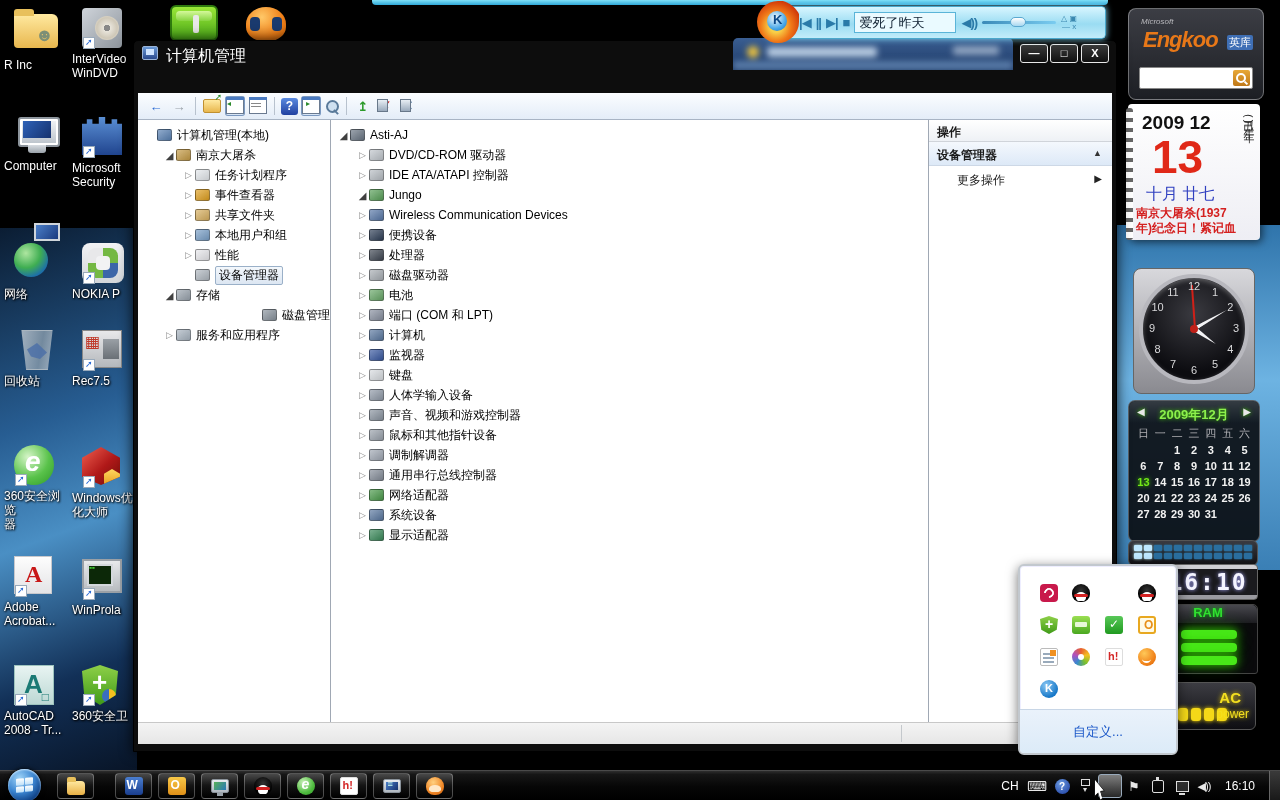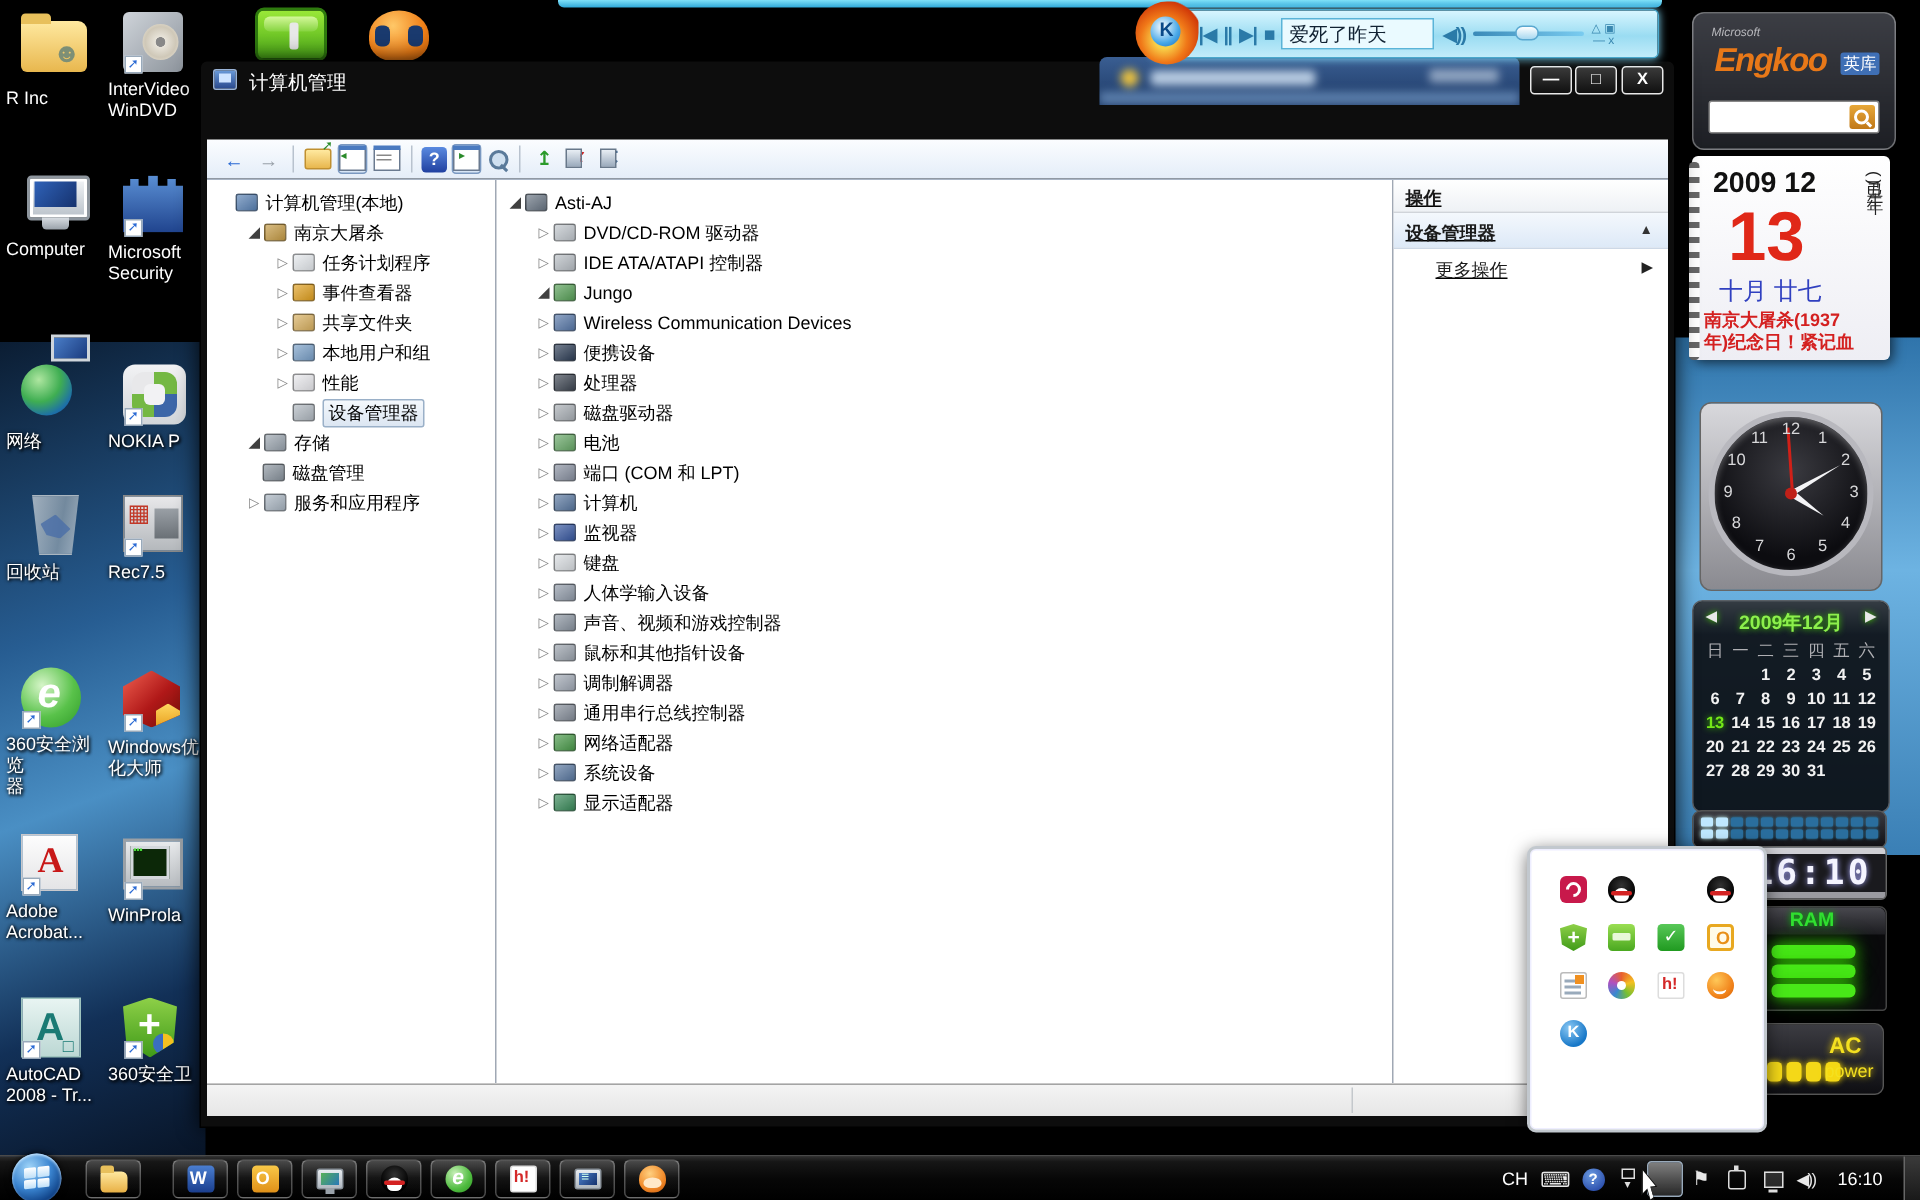--- a/index.html
+++ b/index.html
@@ -94,21 +94,21 @@
   #blurwin .ctl { position:absolute; right:14px; top:8px; width:46px; height:9px; border-radius:2px; background:#b8c8dc; opacity:.7; }
   #blurwin .band { position:absolute; left:0; right:0; bottom:0; height:9px; background:#7da4d0; opacity:.6; }
 
   
   #win { position:absolute; left:133px; top:40px; width:984px; height:712px; z-index:2;
     background:#0d0d0d; border:1px solid #000; border-radius:5px 5px 0 0;
     box-shadow:0 0 14px rgba(0,0,0,.85); }
   #titlebar { position:absolute; left:0; top:0; right:0; height:26px; color:#fff; }
   #title-ico { position:absolute; left:8px; top:5px; width:16px; height:14px; background:linear-gradient(#6a9ad8,#2a4a8e); border:1px solid #9ab4d8; border-radius:2px; }
   #title-ico::after { content:""; position:absolute; left:3px; top:2px; width:8px; height:6px; background:#cfe4ff; }
-  #title-text { position:absolute; left:32px; top:5px; font-size:13px; color:#fff;font-family:Liberation Mono, monospace; }
+  #title-text { position:absolute; left:32px; top:5px; font-size:16px; color:#fff;font-family:Liberation Mono, monospace; }
   .capbtn { position:absolute; top:3px; width:28px; height:19px; border:1px solid #e8e8e8; border-radius:3px;
     color:#fff; font-size:11px; text-align:center; line-height:17px; font-weight:bold; background:linear-gradient(#3a3a3a,#101010); }
   #btn-min { right:68px; } #btn-max { right:38px; } #btn-close { right:7px; }
   #menubar { position:absolute; left:4px; right:4px; top:26px; height:26px;
     background:linear-gradient(#f6f9fd,#dde8f6); border-bottom:1px solid #b8c4d4;
     display:flex; align-items:center; gap:4px; padding-left:10px; }
   .menu-item { font-size:12px; color:#111; padding:3px 8px; }
   #toolbar { position:absolute; left:4px; right:4px; top:52px; height:27px;
     background:linear-gradient(#fbfdff,#e4edf8); border-bottom:1px solid #a8b4c4;
     display:flex; align-items:center; gap:3px; padding-left:8px; }
@@ -129,21 +129,21 @@
   .tb-find::after { content:""; position:absolute; right:1px; bottom:1px; width:6px; height:2px; background:#5a7a9a; transform:rotate(45deg); }
   .tb-export { color:#2a9a2a; font-weight:bold; } 
   .tb-disable { color:#c82020; font-weight:bold; font-size:12px; }
   .tb-disable::before { content:""; position:absolute; left:1px; top:3px; width:9px; height:11px; background:linear-gradient(#e8eef4,#9aaabc); border:1px solid #68788a; }
   .tb-scan { color:#38618c; font-weight:bold; }
   .tb-scan::before { content:""; position:absolute; left:1px; top:3px; width:9px; height:11px; background:linear-gradient(#e8eef4,#9aaabc); border:1px solid #68788a; }
 
   #content { position:absolute; left:4px; right:4px; top:79px; bottom:29px; background:#fff; display:flex; }
   #pane-left { width:193px; border-right:1px solid #a0a8b4; overflow:hidden; padding-top:5px; }
   #pane-mid { flex:1; border-right:1px solid #a0a8b4; overflow:hidden; padding-top:5px; }
-  #pane-right { width:183px; overflow:hidden;text-decoration:underline; }
+  #pane-right { width:183px; overflow:hidden; }
   .trow { height:20px; display:flex; align-items:center; font-size:12px; color:#000; white-space:nowrap; }
   .exp { width:13px; text-align:center; font-size:9px; color:#888; flex:none; }
   .exp.open { color:#404040; font-size:10px; }
   .tico { width:15px; height:12px; border-radius:2px; margin-right:5px; flex:none; position:relative; border:1px solid rgba(0,0,0,.35); }
   .warn-badge { position:absolute; right:-4px; bottom:-3px; width:9px; height:8px; background:#ffd400;
     clip-path:polygon(50% 0,100% 100%,0 100%); font-size:6px; font-weight:bold; color:#000; text-align:center; line-height:10px; }
   .sel { background:linear-gradient(#f4f8fc,#dce6f2); border:1px solid #9ab0c8; border-radius:2px; padding:0 3px; }
 
   #ap-header { height:22px; background:linear-gradient(#ffffff,#eef1f5); border-bottom:1px solid #d0d4da;
     font-size:12px; font-weight:bold; color:#1a1a1a; padding:4px 0 0 8px; }
@@ -534,21 +534,21 @@
         <div class="trow" style="padding-left: 44px;">
           <span class="exp"></span>
           <span class="tico" style="background: linear-gradient(145deg, rgba(255, 255, 255, 0.333), rgba(0, 0, 0, 0.133)), rgb(176, 184, 192);"></span>
           <span class="sel">设备管理器</span>
         </div>
         <div class="trow" style="padding-left: 25px;">
           <span class="exp open">◢</span>
           <span class="tico" style="background: linear-gradient(145deg, rgba(255, 255, 255, 0.333), rgba(0, 0, 0, 0.133)), rgb(154, 164, 174);"></span>
           <span>存储</span>
         </div>
-        <div class="trow" style="padding-left: 24px;">
+        <div class="trow" style="padding-left: 40px; justify-content: flex-end;">
           <span class="exp"></span>
           <span class="tico" style="background: linear-gradient(145deg, rgba(255, 255, 255, 0.333), rgba(0, 0, 0, 0.133)), rgb(138, 148, 158);"></span>
           <span>磁盘管理</span>
         </div>
         <div class="trow" style="padding-left: 25px;">
           <span class="exp">▷</span>
           <span class="tico" style="background: linear-gradient(145deg, rgba(255, 255, 255, 0.333), rgba(0, 0, 0, 0.133)), rgb(168, 180, 192);"></span>
           <span>服务和应用程序</span>
         </div>
       </div>
@@ -843,20 +843,23 @@
       <span class="pi pi-shield360" style="left: 20px; top: 50px;"></span>
       <span class="pi pi-card" style="left: 52px; top: 50px;"></span>
       <span class="pi pi-phone" style="left: 85px; top: 50px;"></span>
       <span class="pi pi-coin" style="left: 118px; top: 50px;"></span>
       <span class="pi pi-mail" style="left: 20px; top: 82px;"></span>
       <span class="pi pi-palette" style="left: 52px; top: 82px;"></span>
       <span class="pi pi-hao123" style="left: 85px; top: 82px;"></span>
       <span class="pi pi-fetion" style="left: 118px; top: 82px;"></span>
       <span class="pi pi-kugou" style="left: 20px; top: 114px;"></span>
     </div>
+  <div id="popup-band">
+    <span id="popup-customize">自定义...</span>
+  </div>
 </div>
 
 <div id="taskbar">
   <div id="orb">
       <span class="orbflag">
         <i></i>
         <i></i>
         <i></i>
         <i></i>
       </span>

